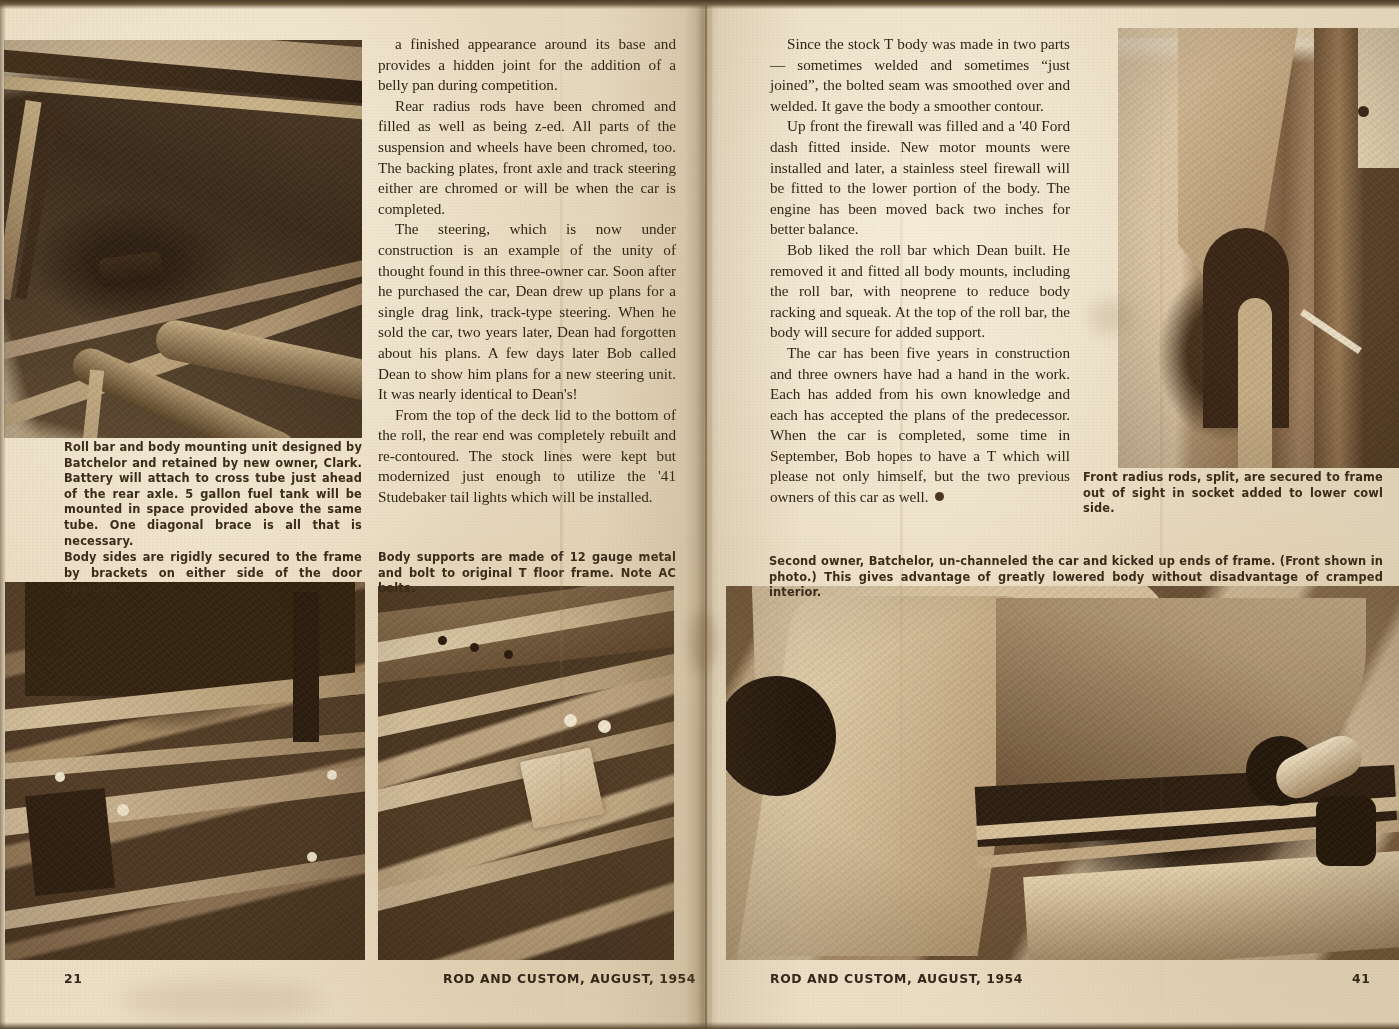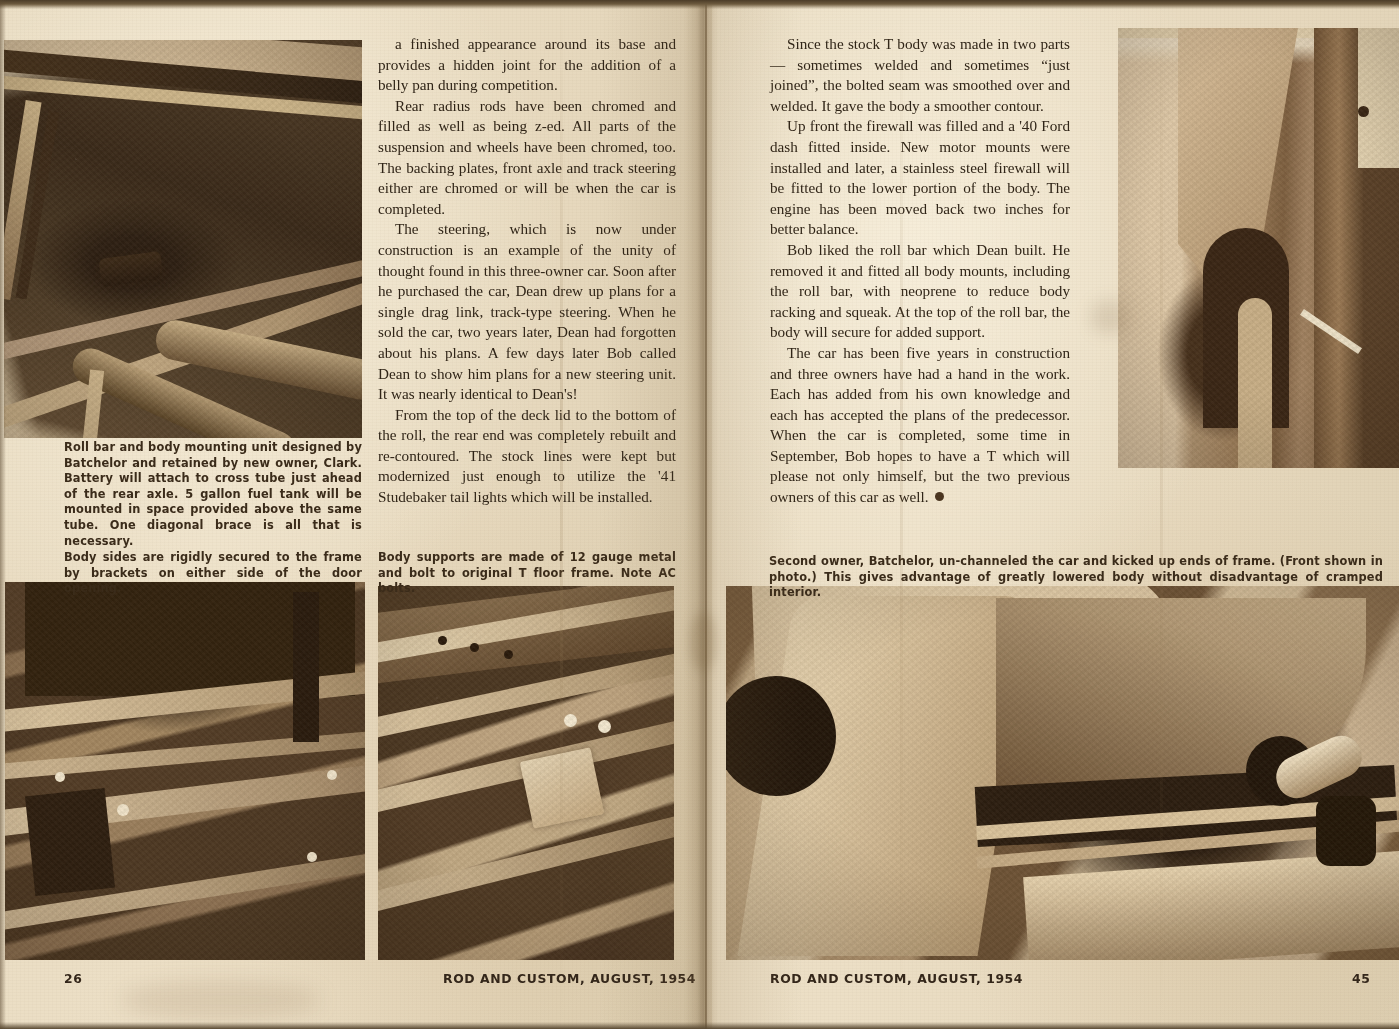--- a/index.html
+++ b/index.html
@@ -333,27 +333,28 @@
     <p>Bob liked the roll bar which Dean built. He removed it and fitted all body mounts, including the roll bar, with neoprene to reduce body racking and squeak. At the top of the roll bar, the body will secure for added support.</p>
     <p><span>The car has been five years in construction and three owners have had a hand in the work. Each has added from his own knowledge and each has accepted the plans of the predecessor. When the car is completed, some time in September, Bob hopes to have a T which will please not only himself, but the two previous owners of this car as well.</span><span class="endmark"></span></p>
   </div>
 
   <div class="caption" id="cap-rollbar">Roll bar and body mounting unit designed by Batchelor and retained by new owner, Clark. Battery will attach to cross tube just ahead of the rear axle. 5 gallon fuel tank will be mounted in space provided above the same tube. One diagonal brace is all that is necessary.</div>
 
   <div class="caption" id="cap-bodysides">Body sides are rigidly secured to the frame by brackets on either side of the door opening.</div>
 
   <div class="caption" id="cap-supports">Body supports are made of 12 gauge metal and bolt to original T floor frame. Note AC bolts.</div>
 
+  <div class="caption" id="cap-radius">Front radius rods, split, are secured to frame out of sight in socket added to lower cowl side.</div>
 
   <div class="caption" id="cap-second">Second owner, Batchelor, un-channeled the car and kicked up ends of frame. (Front shown in photo.) This gives advantage of greatly lowered body without disadvantage of cramped interior.</div>
 
-  <div class="footer" id="folio-left">26</div>
+  <div class="footer" id="folio-left">21</div>
   <div class="footer" id="masthead-left">ROD AND CUSTOM, AUGUST, 1954</div>
   <div class="footer" id="masthead-right">ROD AND CUSTOM, AUGUST, 1954</div>
-  <div class="footer" id="folio-right">45</div>
+  <div class="footer" id="folio-right">41</div>
 
   <div class="curl-l"></div>
   <div class="curl-r"></div>
   <div class="gutter"></div>
   <div class="gutter-line"></div>
 
   <div class="fold-crease" style="left:560px; opacity:.6;"></div>
   <div class="fold-crease" style="left:900px; opacity:.45;"></div>
   <div class="fold-crease" style="left:1160px; opacity:.4;"></div>
 

